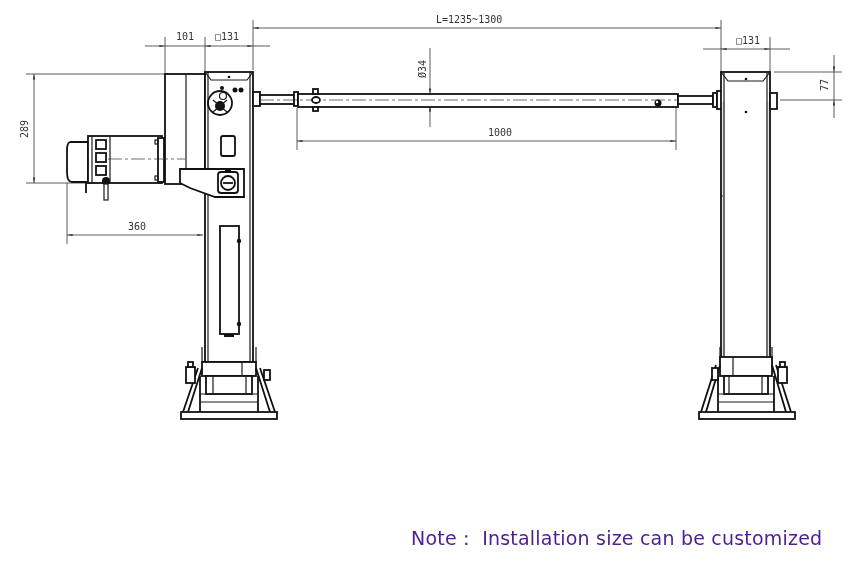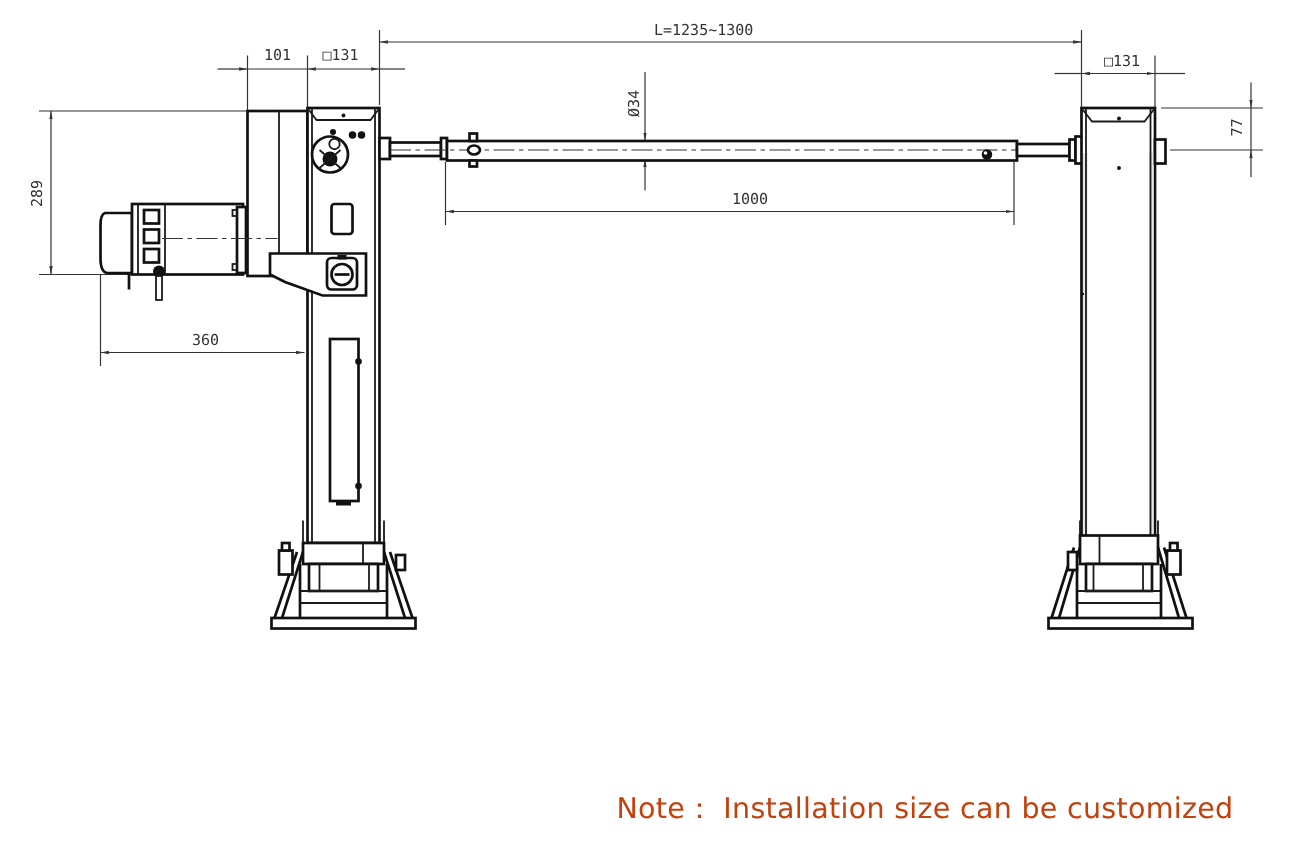--- a/index.html
+++ b/index.html
@@ -8,21 +8,21 @@
     .ln { stroke: #1a1a1a; stroke-width: 1.2; fill: none; }
     .thk { stroke: #111; stroke-width: 1.8; fill: none; }
     .dim { stroke: #333; stroke-width: 0.8; fill: none; }
     .ctr { stroke: #333; stroke-width: 0.7; fill: none; stroke-dasharray: 14 3 3 3; }
     .fillw { fill: #ffffff; }
     .grey { fill: #e6e6e6; }
     .blk { fill: #111; }
     .dimtxt { font-family: "DejaVu Sans Mono", monospace; font-size: 10px; fill: #333; }
     .note {
       position: absolute; left: 411px; top: 526px;
-      font-family: "DejaVu Sans", sans-serif; font-size: 19px; color: #c2410c;
+      font-family: "DejaVu Sans", sans-serif; font-size: 19px; color: #4c1d95;
       letter-spacing: 0.2px; white-space: nowrap;
     }
   </style>
 </head>
 <body>
 
 <svg id="drawing" viewBox="0 0 860 566" xmlns="http://www.w3.org/2000/svg">
   <defs>
     <marker id="arr" viewBox="0 0 10 10" refX="10" refY="5" markerWidth="7" markerHeight="7" orient="auto-start-reverse">
       <path d="M0,3 L10,5 L0,7 z" fill="#333"></path>

